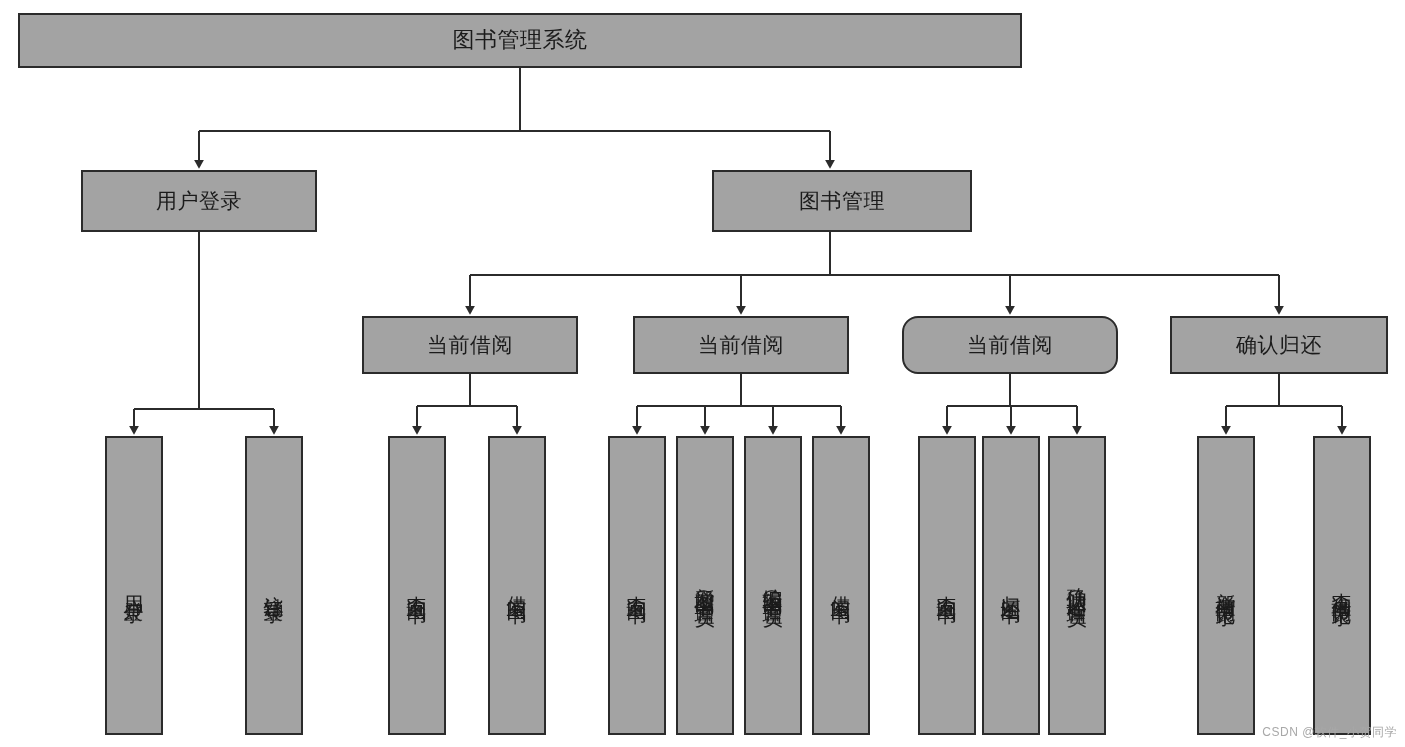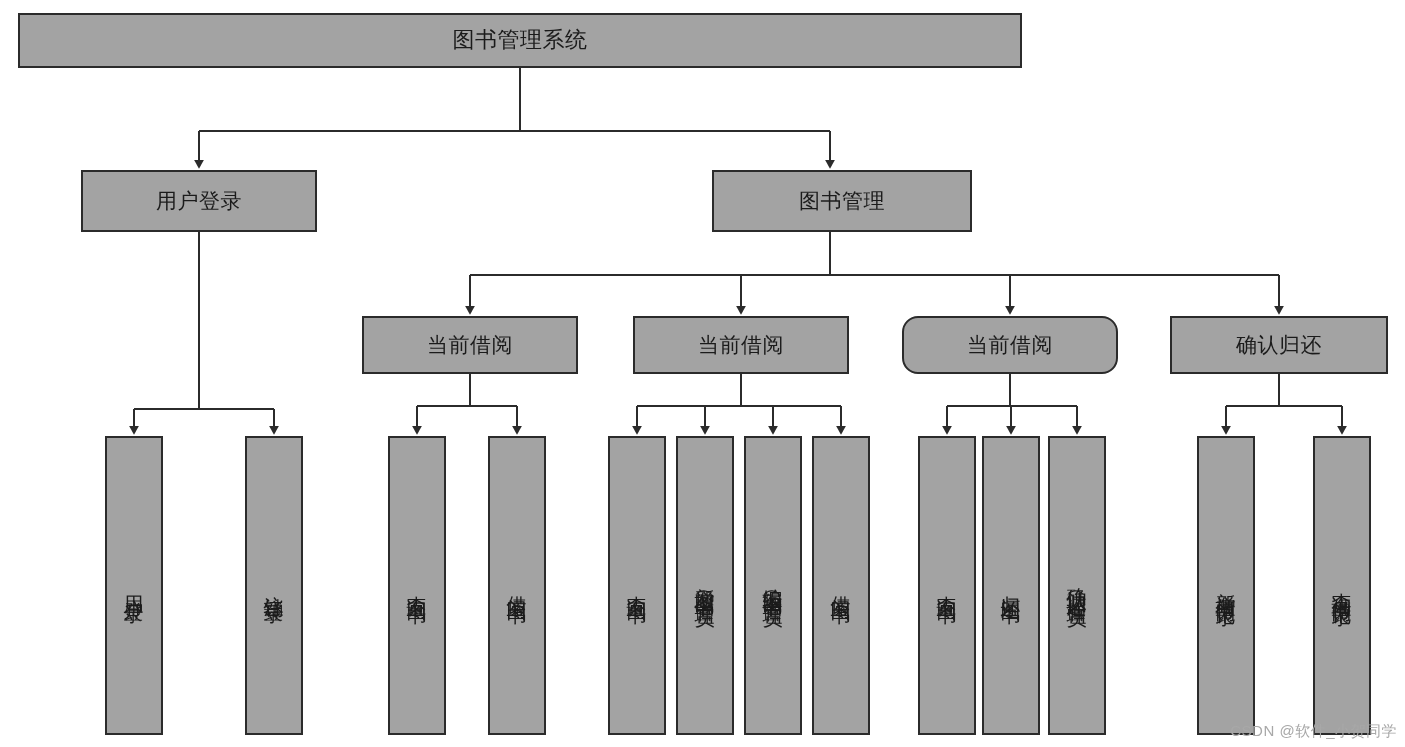--- a/index.html
+++ b/index.html
@@ -62,21 +62,21 @@
     text-orientation: upright;
     font-size: 20px;
     letter-spacing: 3px;
     line-height: 1;
     max-height: 100%;
   }
   .watermark {
     position: absolute;
     right: 8px;
     bottom: 6px;
-    font-size: 15px;
+    font-size: 12px;
     color: #a8a8a8;
     font-family: "Liberation Sans", "DejaVu Sans", sans-serif;
     letter-spacing: 0.5px;
     user-select: none;
     white-space: nowrap;
   }
 </style>
 </head>
 <body>
 

